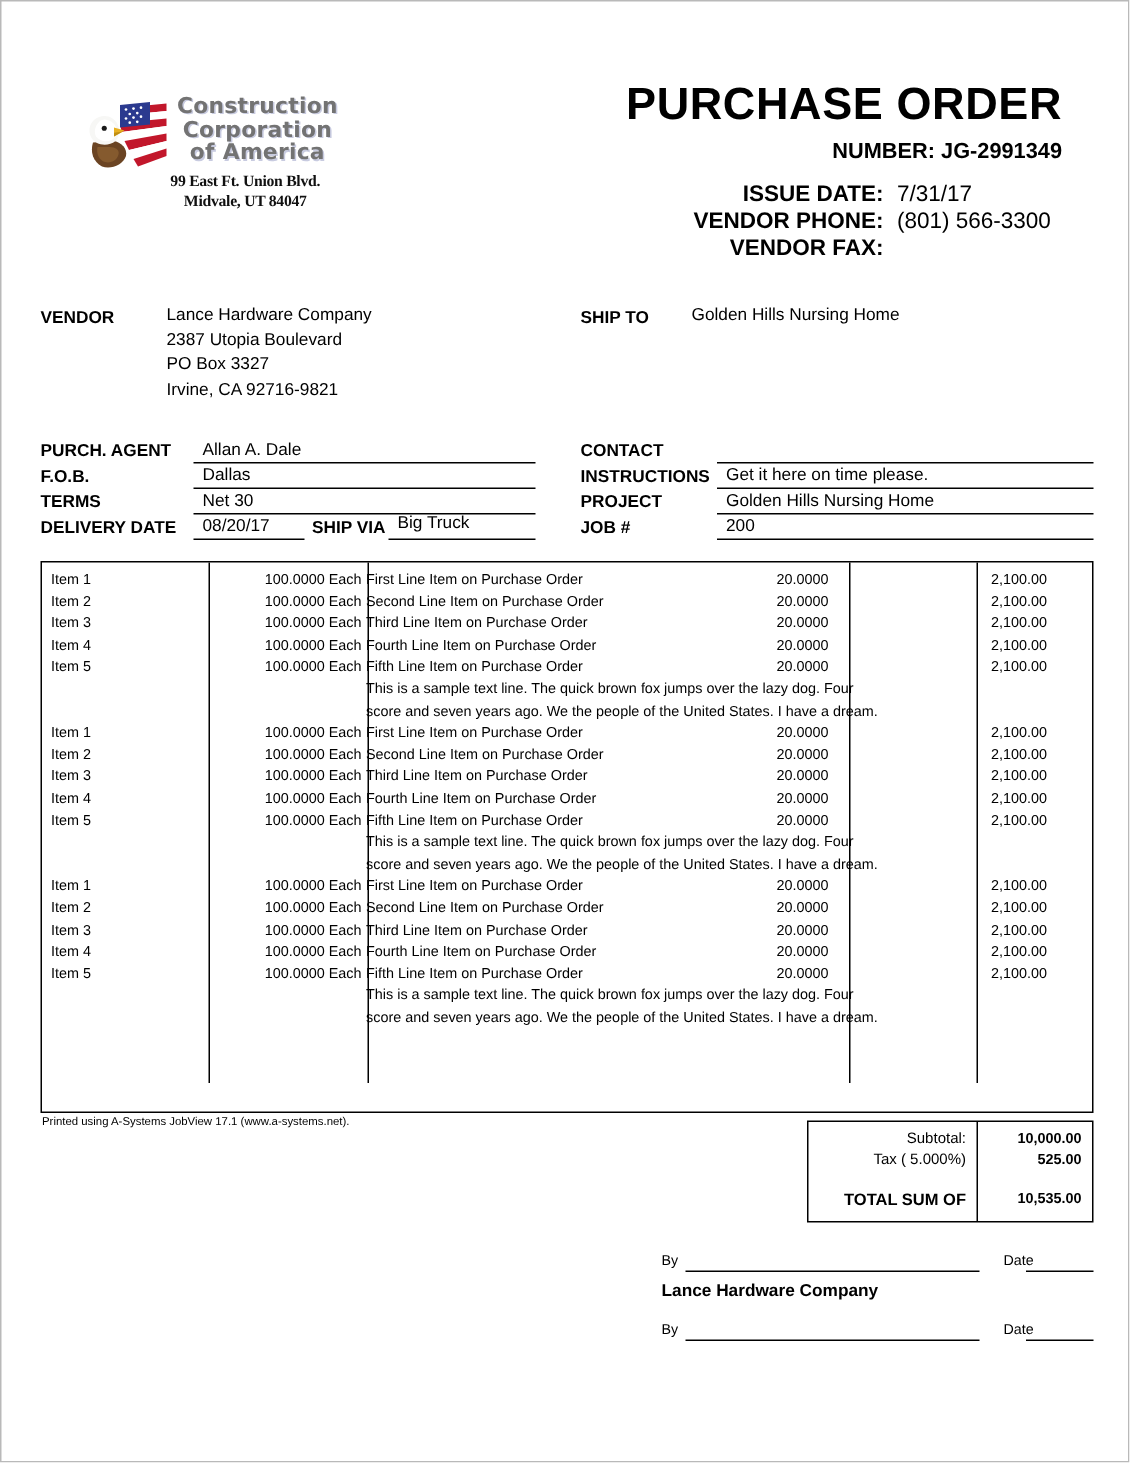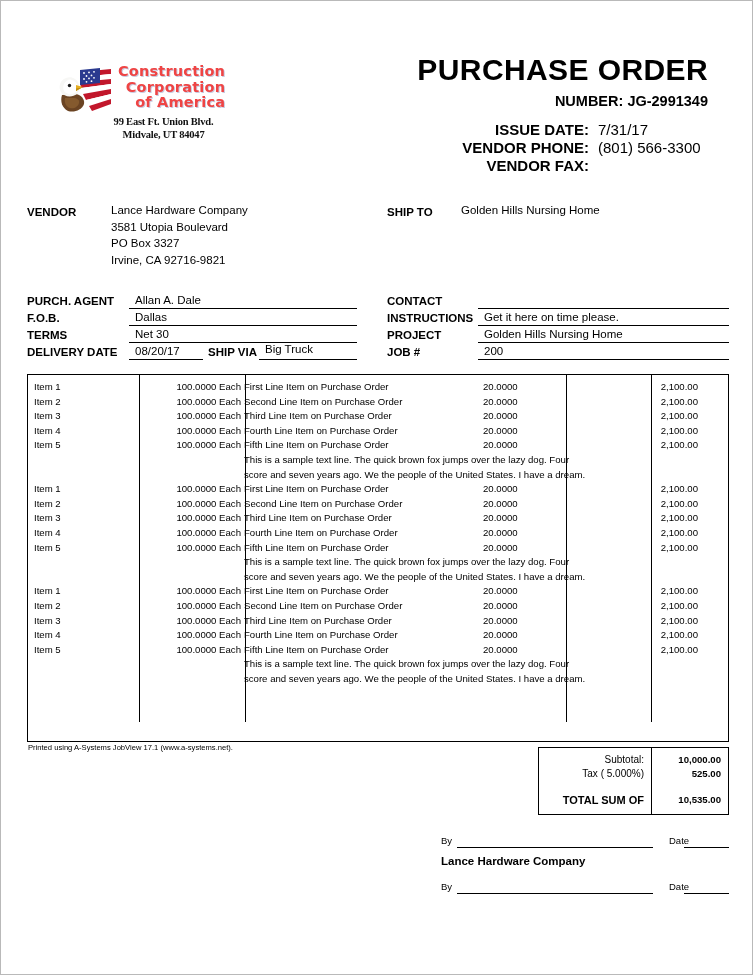--- a/index.html
+++ b/index.html
@@ -45,22 +45,22 @@
     height: 48px;
     flex: 0 0 58px;
     margin-top: 2px;
   }
   .logo-name {
     margin-left: 4px;
     font-family: "DejaVu Sans", sans-serif;
     font-weight: bold;
     font-size: 14.5px;
     line-height: 15.5px;
-    color: #ef4444;
-    text-align: right;
+    color: #737373;
+    text-align: center;
     letter-spacing: 0.2px;
     text-shadow: 1px 1px 0 #c8cbe0;
     padding-top: 1px;
   }
   .logo-addr {
     margin-top: 3px;
     text-align: center;
     font-family: Liberation Serif, serif;
     font-size: 10.5px;
     line-height: 12.5px;
@@ -194,21 +194,21 @@
     color: #000;
   }
   .row span {
     position: absolute;
     top: 1px;
     white-space: nowrap;
   }
   .c-item  { left: 6px; text-align: left; }
   .c-qty   { left: 113px; width: 100px; text-align: right; }
   .c-desc  { left: 216px; text-align: left; }
-  .c-unit  { left: 455px; width: 104px; text-align: left; }
+  .c-unit  { left: 455px; width: 104px; text-align: center; }
   .c-amt   { left: 570px; width: 100px; text-align: right; }
   .row.note span { white-space: normal; }
 
   
   .printed {
     position: absolute;
     left: 27px;
     top: 742px;
     font-size: 7.6px;
     color: #000;
@@ -377,21 +377,21 @@
         <td class="val"></td>
       </tr>
     </tbody>
       </table>
   </div>
 
   <div class="addr-area">
     <div class="addr-label" id="vendor-label">VENDOR</div>
     <div class="addr-lines" id="vendor-lines">
       <div>Lance Hardware Company</div>
-      <div>3581 Utopia Boulevard</div>
+      <div>2387 Utopia Boulevard</div>
       <div>PO Box 3327</div>
       <div>Irvine, CA 92716-9821</div>
     </div>
 
     <div class="addr-label" id="shipto-label">SHIP TO</div>
     <div class="addr-lines" id="shipto-lines">
       <div>Golden Hills Nursing Home</div>
     </div>
   </div>
 

